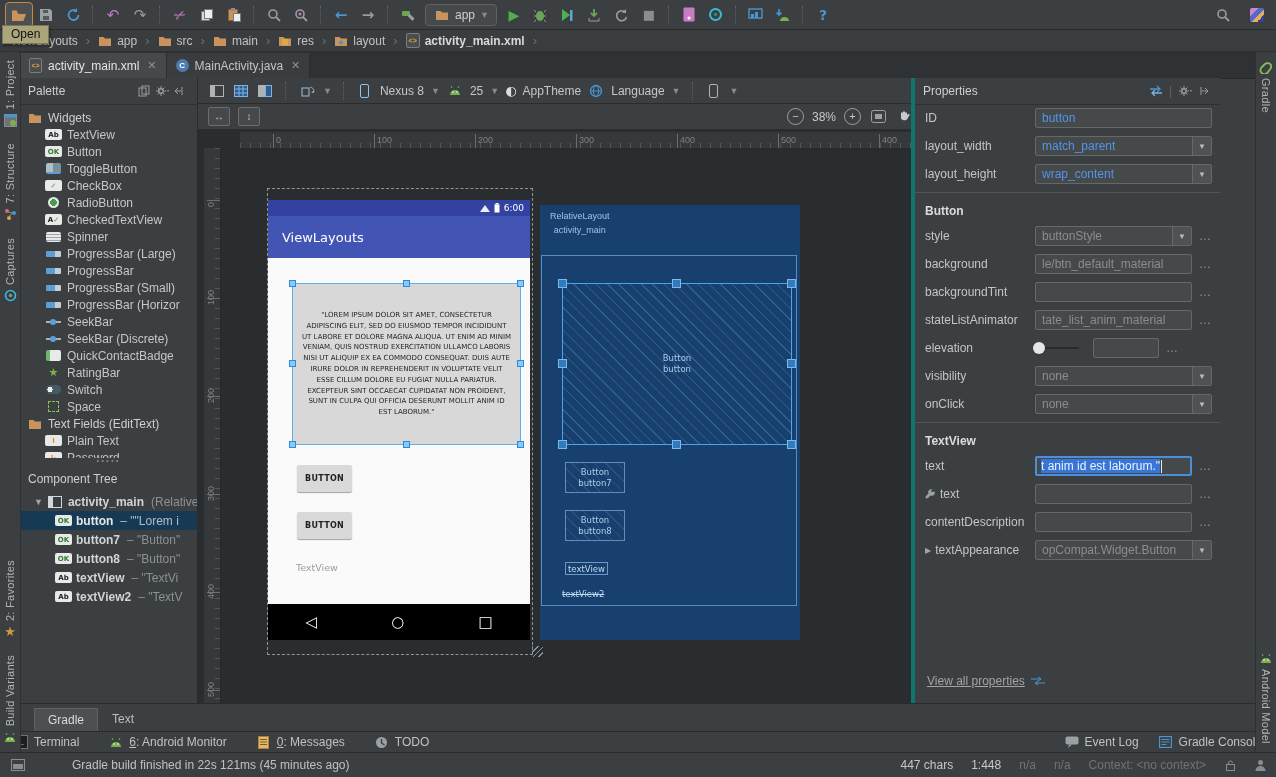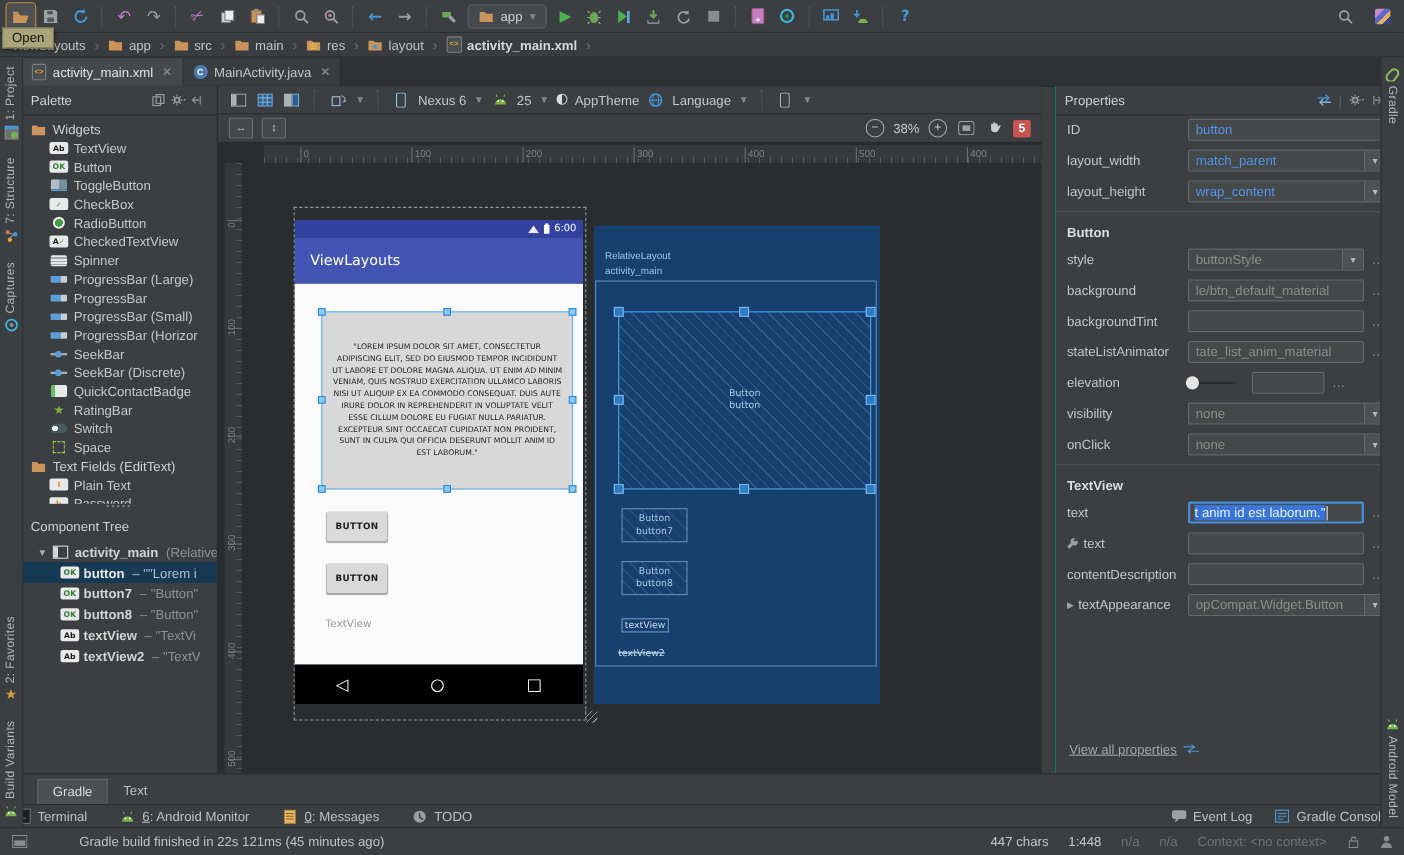--- a/index.html
+++ b/index.html
@@ -110,38 +110,38 @@
   .hnd{position:absolute;width:7px;height:7px;background:#86CBF9;border:1px solid #2F87D5;box-sizing:border-box;}
   .pbtn{position:absolute;left:29px;width:55px;height:27px;background:#D9D9D9;border-radius:2px;
         box-shadow:0 1px 1px rgba(0,0,0,.35);display:flex;align-items:center;justify-content:center;
         font-family:"DejaVu Sans",sans-serif;font-size:8px;font-weight:bold;color:#212121;letter-spacing:.3px;}
   #p-textview{position:absolute;left:28px;top:304px;font-family:"DejaVu Sans",sans-serif;font-size:9.5px;color:#9C9C9C;}
   #p-nav{height:36px;background:#000;display:flex;align-items:center;justify-content:space-around;
          color:#FFF;font-size:15px;font-family:"DejaVu Sans",sans-serif;}
 
   
   #blueprint{left:342px;top:127px;width:260px;height:435px;background:#17406E;}
-  #bp-labels{position:absolute;left:10px;top:20px;font-size:9px;color:#9FC3E8;line-height:14px;}
+  #bp-labels{position:absolute;left:10px;top:4px;font-size:9px;color:#9FC3E8;line-height:14px;text-align:center;}
   #bp-inner{position:absolute;left:1px;right:3px;top:50px;bottom:34px;border:1px solid #5E8BBE;}
   .hatch{background:repeating-linear-gradient(45deg,rgba(125,170,215,.28) 0 1px,transparent 1px 8px);}
   .hatch-lt{background:repeating-linear-gradient(45deg,rgba(125,170,215,.18) 0 1px,transparent 1px 8px);}
   #bp-sel{position:absolute;left:22px;top:78px;width:230px;height:162px;border:1px solid #4FA3E8;
           box-sizing:border-box;display:flex;align-items:center;justify-content:center;}
   .bhnd{position:absolute;width:9px;height:9px;background:#2E7BC0;border:1px solid #7FB8E8;box-sizing:border-box;}
   .bp-lbl{font-size:8.5px;color:#A9CBE8;text-align:center;line-height:11px;font-family:"DejaVu Sans",sans-serif;}
   .bp-box{position:absolute;left:25px;width:60px;height:31px;border:1px solid rgba(150,190,230,.6);
           display:flex;align-items:center;justify-content:center;box-sizing:border-box;}
   #bp-tv{position:absolute;left:25px;top:357px;min-width:40px;height:13px;border:1px solid rgba(150,190,230,.7);
          display:flex;align-items:center;justify-content:center;font-size:8.5px;color:#BFD9F0;
          box-sizing:border-box;font-family:"DejaVu Sans",sans-serif;padding:0 2px;}
   #bp-tv2{position:absolute;left:22px;top:384px;font-size:8.5px;color:#BFD9F0;text-decoration:line-through;
           font-family:"DejaVu Sans",sans-serif;}
 
   
-  #props{left:959px;top:78px;width:309px;height:625px;background:#3C3F41;border-left:1px solid #0f766e;box-sizing:border-box;}
+  #props{left:911px;top:78px;width:309px;height:625px;background:#3C3F41;border-left:4px solid #0f766e;box-sizing:border-box;}
   #prop-rows{position:absolute;left:0;top:26px;right:0;}
   .prow{height:28px;display:flex;align-items:center;padding:0 8px 0 10px;gap:6px;}
   .plabel{width:104px;flex:0 0 auto;color:#C4C4C4;display:flex;align-items:center;gap:4px;white-space:nowrap;overflow:hidden;}
   .fld{flex:1;height:20px;background:#45494A;border:1px solid #646868;border-radius:2px;display:flex;
        align-items:center;padding:0 6px;box-sizing:border-box;color:#BBB;white-space:nowrap;overflow:hidden;}
   .fld.sel-dd{padding-right:0;}
   .fld .val{flex:1;overflow:hidden;white-space:nowrap;}
   .blue{color:#5394EC;}
   .gray{color:#8C8C8C;}
   .ddbox{width:18px;height:18px;border-left:1px solid #646868;background:#4E5254;display:flex;align-items:center;
@@ -777,21 +777,21 @@
           <path d="M14 6v3h-3z" fill="#9A9EA0"></path>
         </svg>
       </span>
     <span class="dd">▼</span>
     <span class="tsep"></span>
     <span class="ic">
         <svg width="9" height="14">
           <rect x="0.5" y="0.5" width="8" height="13" rx="1.5" fill="none" stroke="#8FC2E8"></rect>
         </svg>
       </span>
-    <span>Nexus 6</span>
+    <span>Nexus 8</span>
       <span class="dd">▼</span>
     <span class="ic">
         <svg width="14" height="11">
           <path d="M2 10a5 5 0 0 1 10 0z" fill="#77B24C"></path>
           <circle cx="5" cy="7" r="0.8" fill="#FFF"></circle>
           <circle cx="9" cy="7" r="0.8" fill="#FFF"></circle>
           <path d="M4 3L3 1M10 3l1-2" stroke="#77B24C"></path>
         </svg>
       </span>
     <span>25</span>

